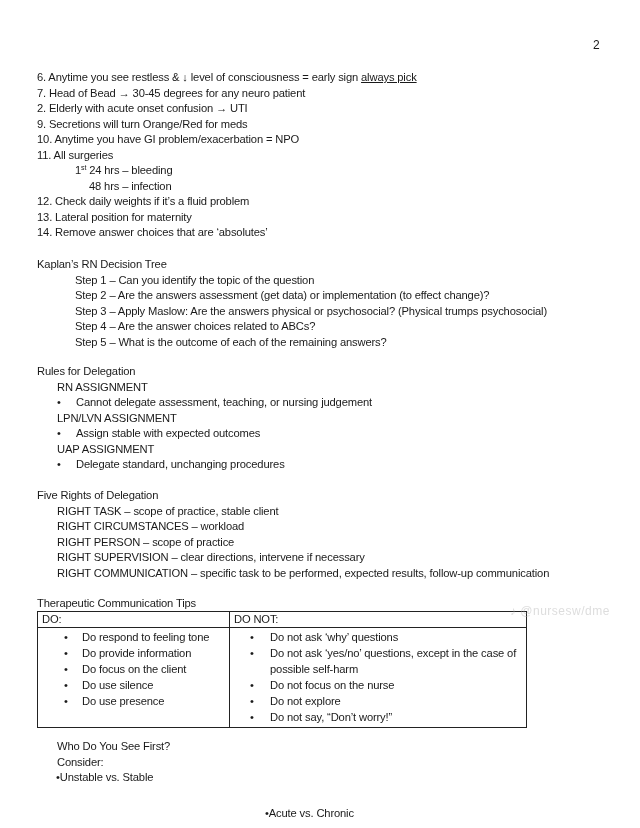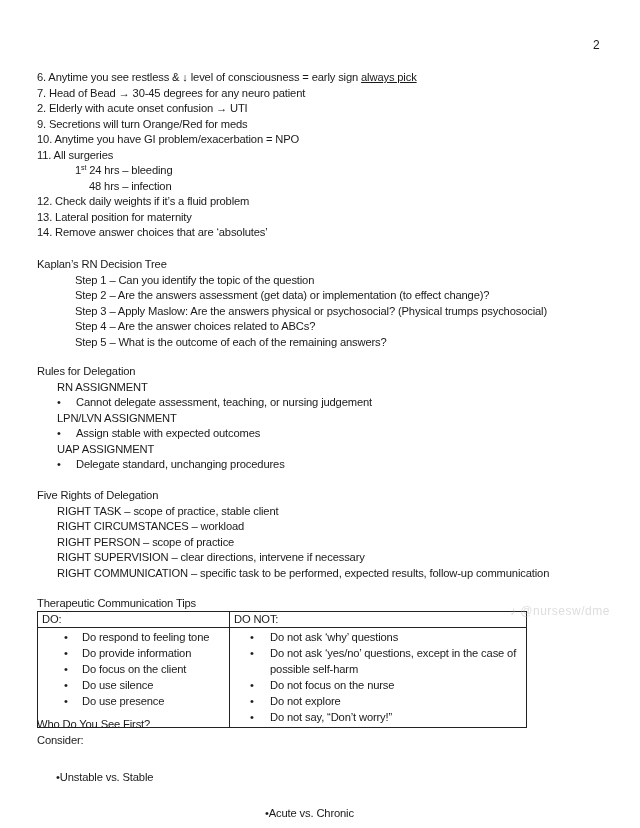--- a/index.html
+++ b/index.html
@@ -128,20 +128,20 @@
           <li>Do not explore</li>
           <li>Do not say, “Don’t worry!”</li>
         </ul>
       </td>
     </tr>
   </tbody>
     </table>
 
   <div class="abs watermark">♪ @nursesw/dme</div>
 
-  <div class="block" style="top:717px;">
+  <div class="block" style="top:739px;margin-left:20px;">
     <div class="row">Who Do You See First?</div>
     <div class="row">Consider:</div>
   </div>
   <div class="consider-row" style="left:56px;text-align:right;"><span class="dot"></span><span>Unstable vs. Stable</span></div>
   <div class="consider-row" style="left:265px;margin-top:36px;"><span class="dot"></span><span>Acute vs. Chronic</span></div>
 
 </div>
 
 </body></html>

